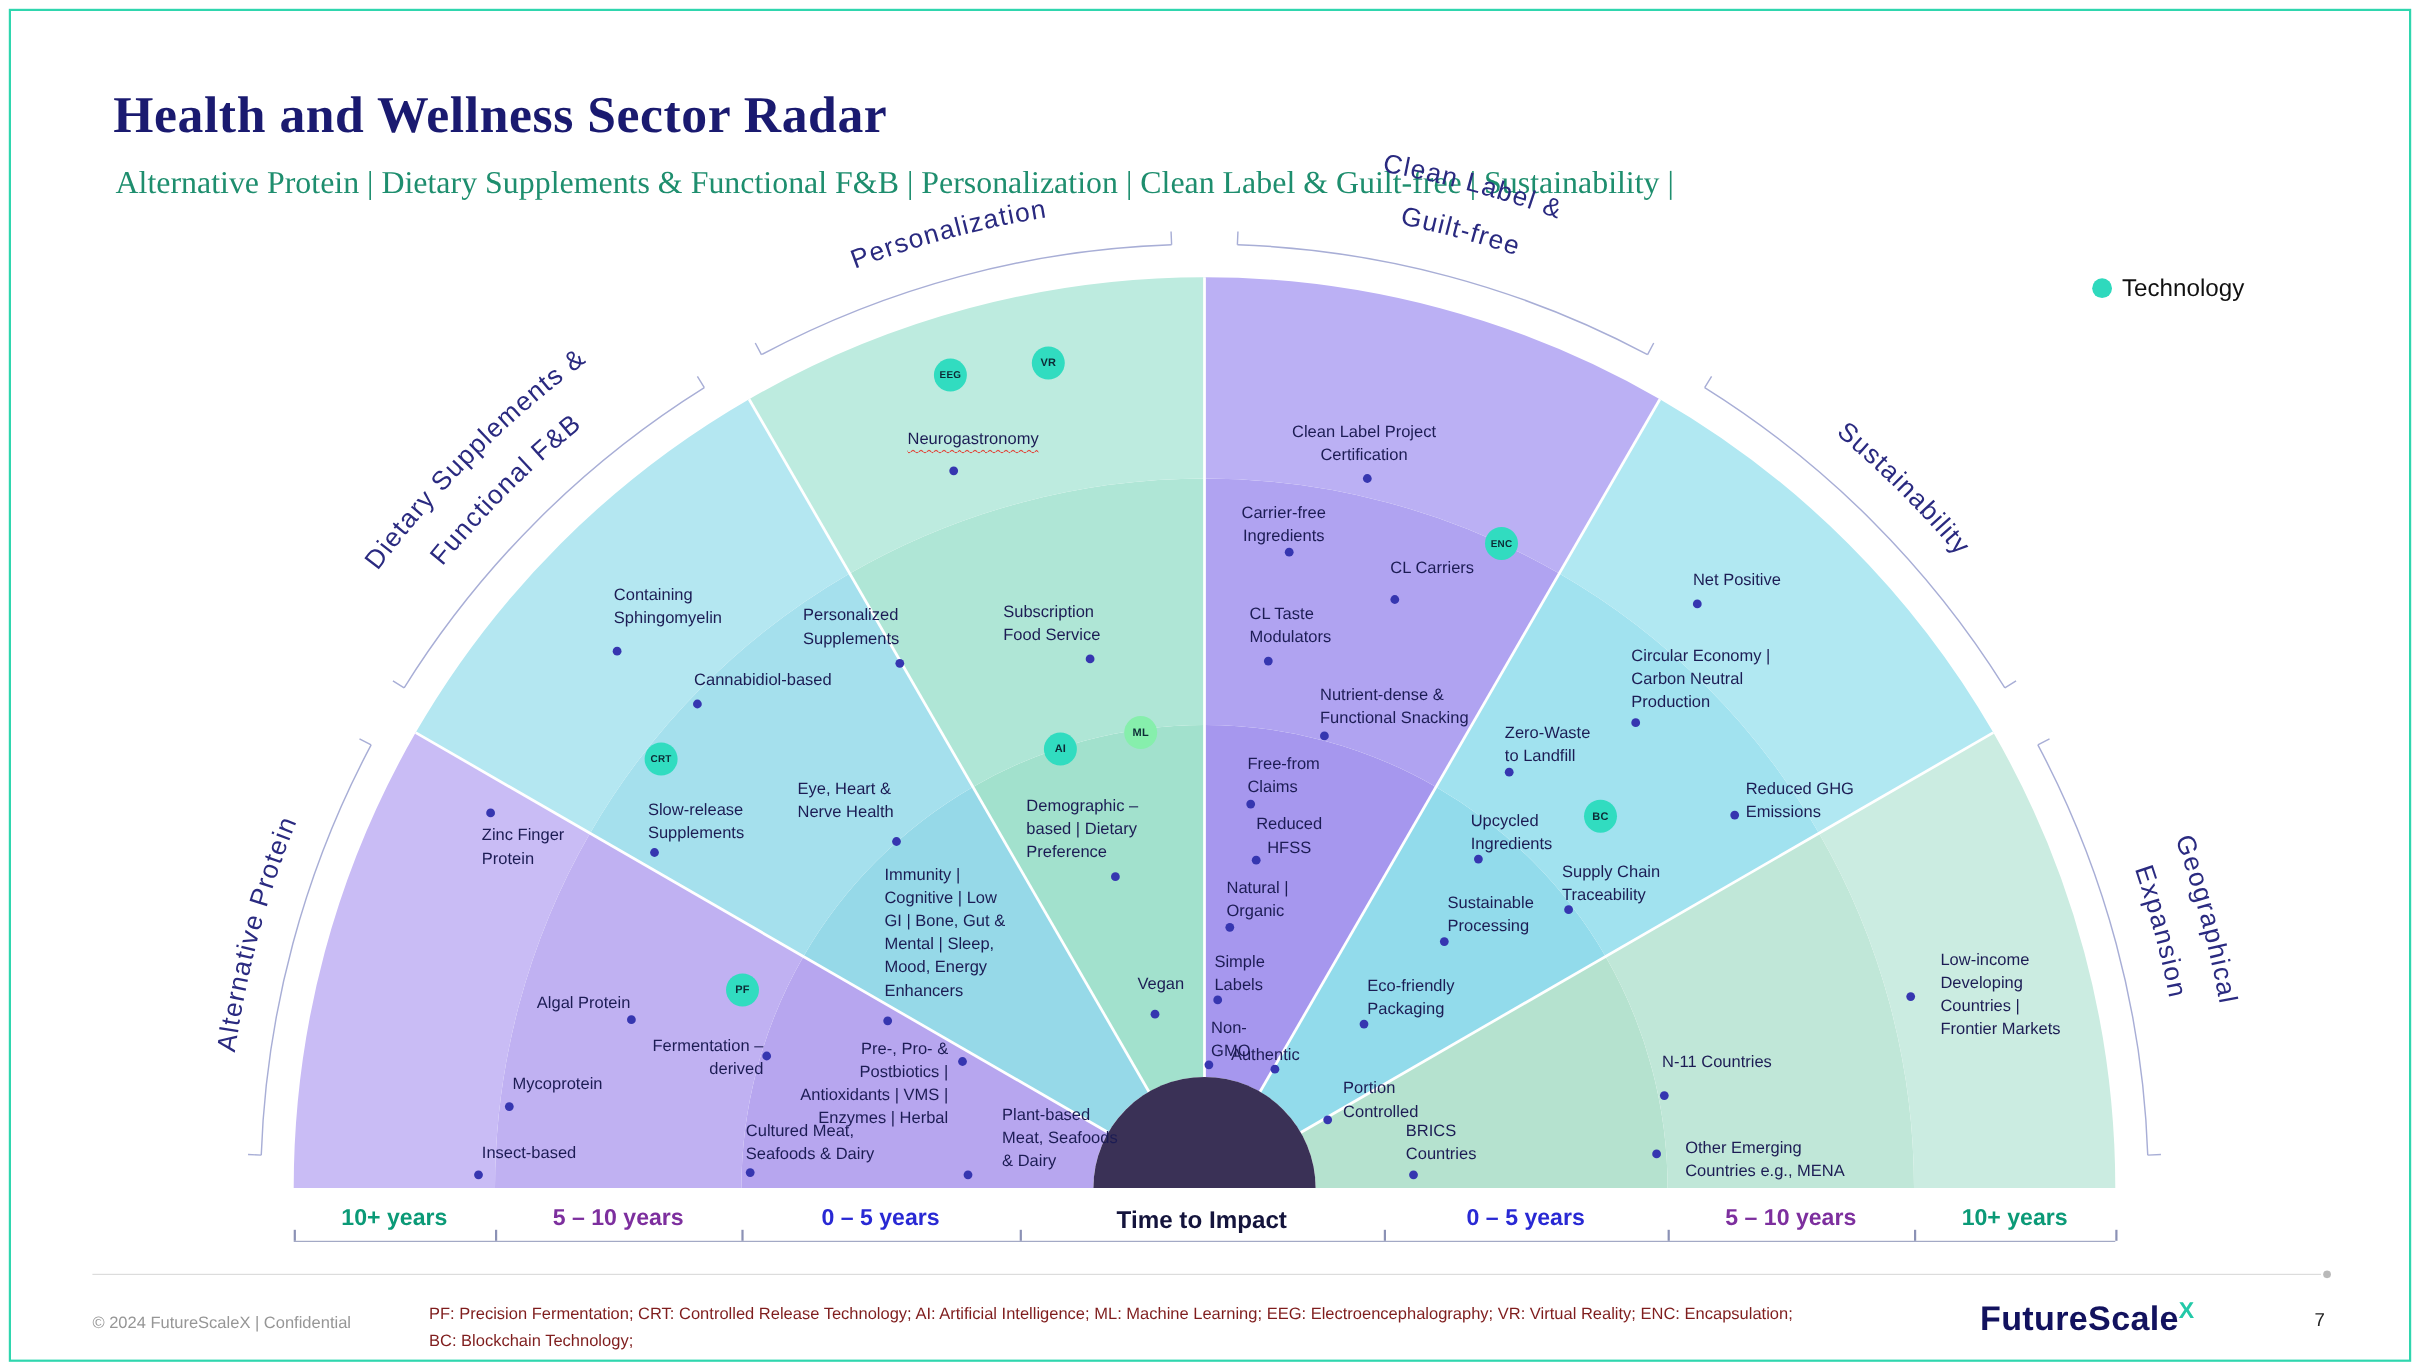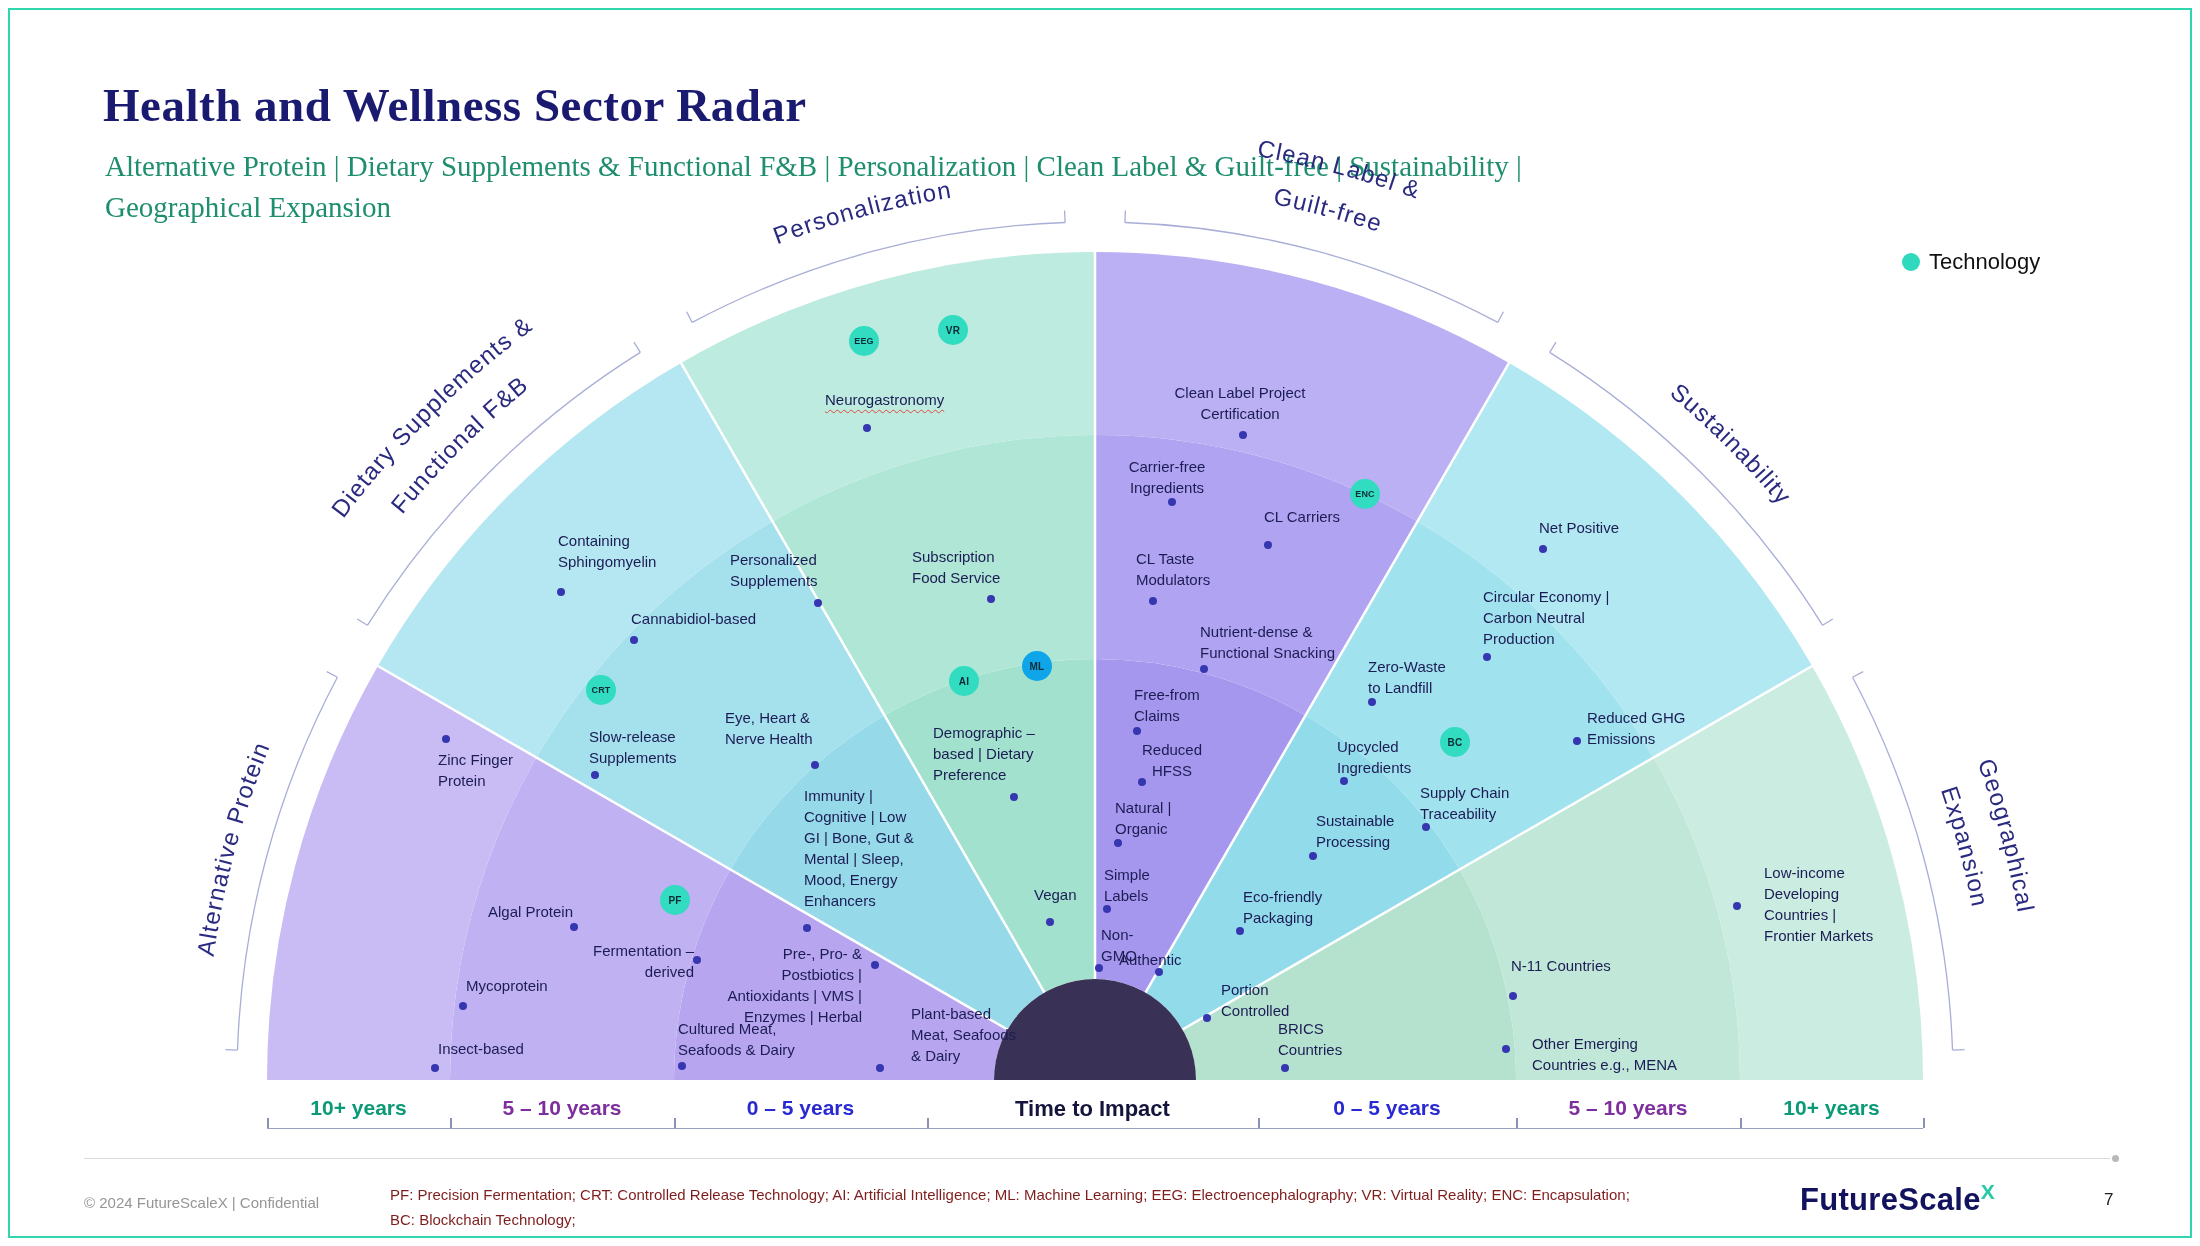--- a/index.html
+++ b/index.html
@@ -48,21 +48,20 @@
 </style>
 </head>
 <body>
 
 <div class="frame" style="border-color: rgb(47, 214, 174);"></div>
 
 <h1 class="title">Health and Wellness Sector Radar</h1>
 
 <div class="subtitle">
   <div>Alternative Protein | Dietary Supplements &amp; Functional F&amp;B | Personalization | Clean Label &amp; Guilt-free | Sustainability |</div>
-  <div>Geographical Expansion</div>
 </div>
 
 <div class="legend">
   <span class="legend-dot" style="background: rgb(47, 217, 189);"></span>
   <span class="legend-label">Technology</span>
 </div>
 
 <svg id="radar-svg" width="2200" height="1246" viewBox="0 0 2200 1246">
     <defs>
       <path id="arc-0-0" d="M 258.7 1384.4 A 890 890 0 0 1 522.9 398.2" fill="none"></path>
@@ -177,21 +176,21 @@
 Food Service</div>
     <div class="dot" style="left: 1010px; top: 793px; background: rgb(54, 54, 176);"></div>
     <div class="ilabel" style="left: 933px; top: 722px;">Demographic –
 based | Dietary
 Preference</div>
     <div class="dot" style="left: 1046px; top: 918px; background: rgb(54, 54, 176);"></div>
     <div class="ilabel" style="left: 1034px; top: 884px;">Vegan</div>
     <div class="badge" style="left: 849px; top: 326px; background: rgb(49, 220, 192); color: rgb(13, 43, 54); font-size: 9px;">EEG</div>
     <div class="badge" style="left: 938px; top: 315px; background: rgb(49, 220, 192); color: rgb(13, 43, 54); text-align: right;">VR</div>
     <div class="badge" style="left: 949px; top: 666px; background: rgb(49, 220, 192); color: rgb(13, 43, 54);">AI</div>
-    <div class="badge" style="left: 1022px; top: 651px; background: #0ea5e9; color: rgb(13, 43, 54);">ML</div>
+    <div class="badge" style="left: 1022px; top: 651px; background: #86efac; color: rgb(13, 43, 54);">ML</div>
     <div class="dot" style="left: 1239px; top: 431px; background: rgb(54, 54, 176);"></div>
     <div class="ilabel al-c" style="left: 1240px; top: 382px;">Clean Label Project
 Certification</div>
     <div class="dot" style="left: 1168px; top: 498px; background: rgb(54, 54, 176);"></div>
     <div class="ilabel al-c" style="left: 1167px; top: 456px;">Carrier-free
 Ingredients</div>
     <div class="dot" style="left: 1264px; top: 541px; background: rgb(54, 54, 176);"></div>
     <div class="ilabel al-c" style="left: 1302px; top: 506px;">CL Carriers</div>
     <div class="dot" style="left: 1149px; top: 597px; background: rgb(54, 54, 176);"></div>
     <div class="ilabel" style="left: 1136px; top: 548px;">CL Taste

